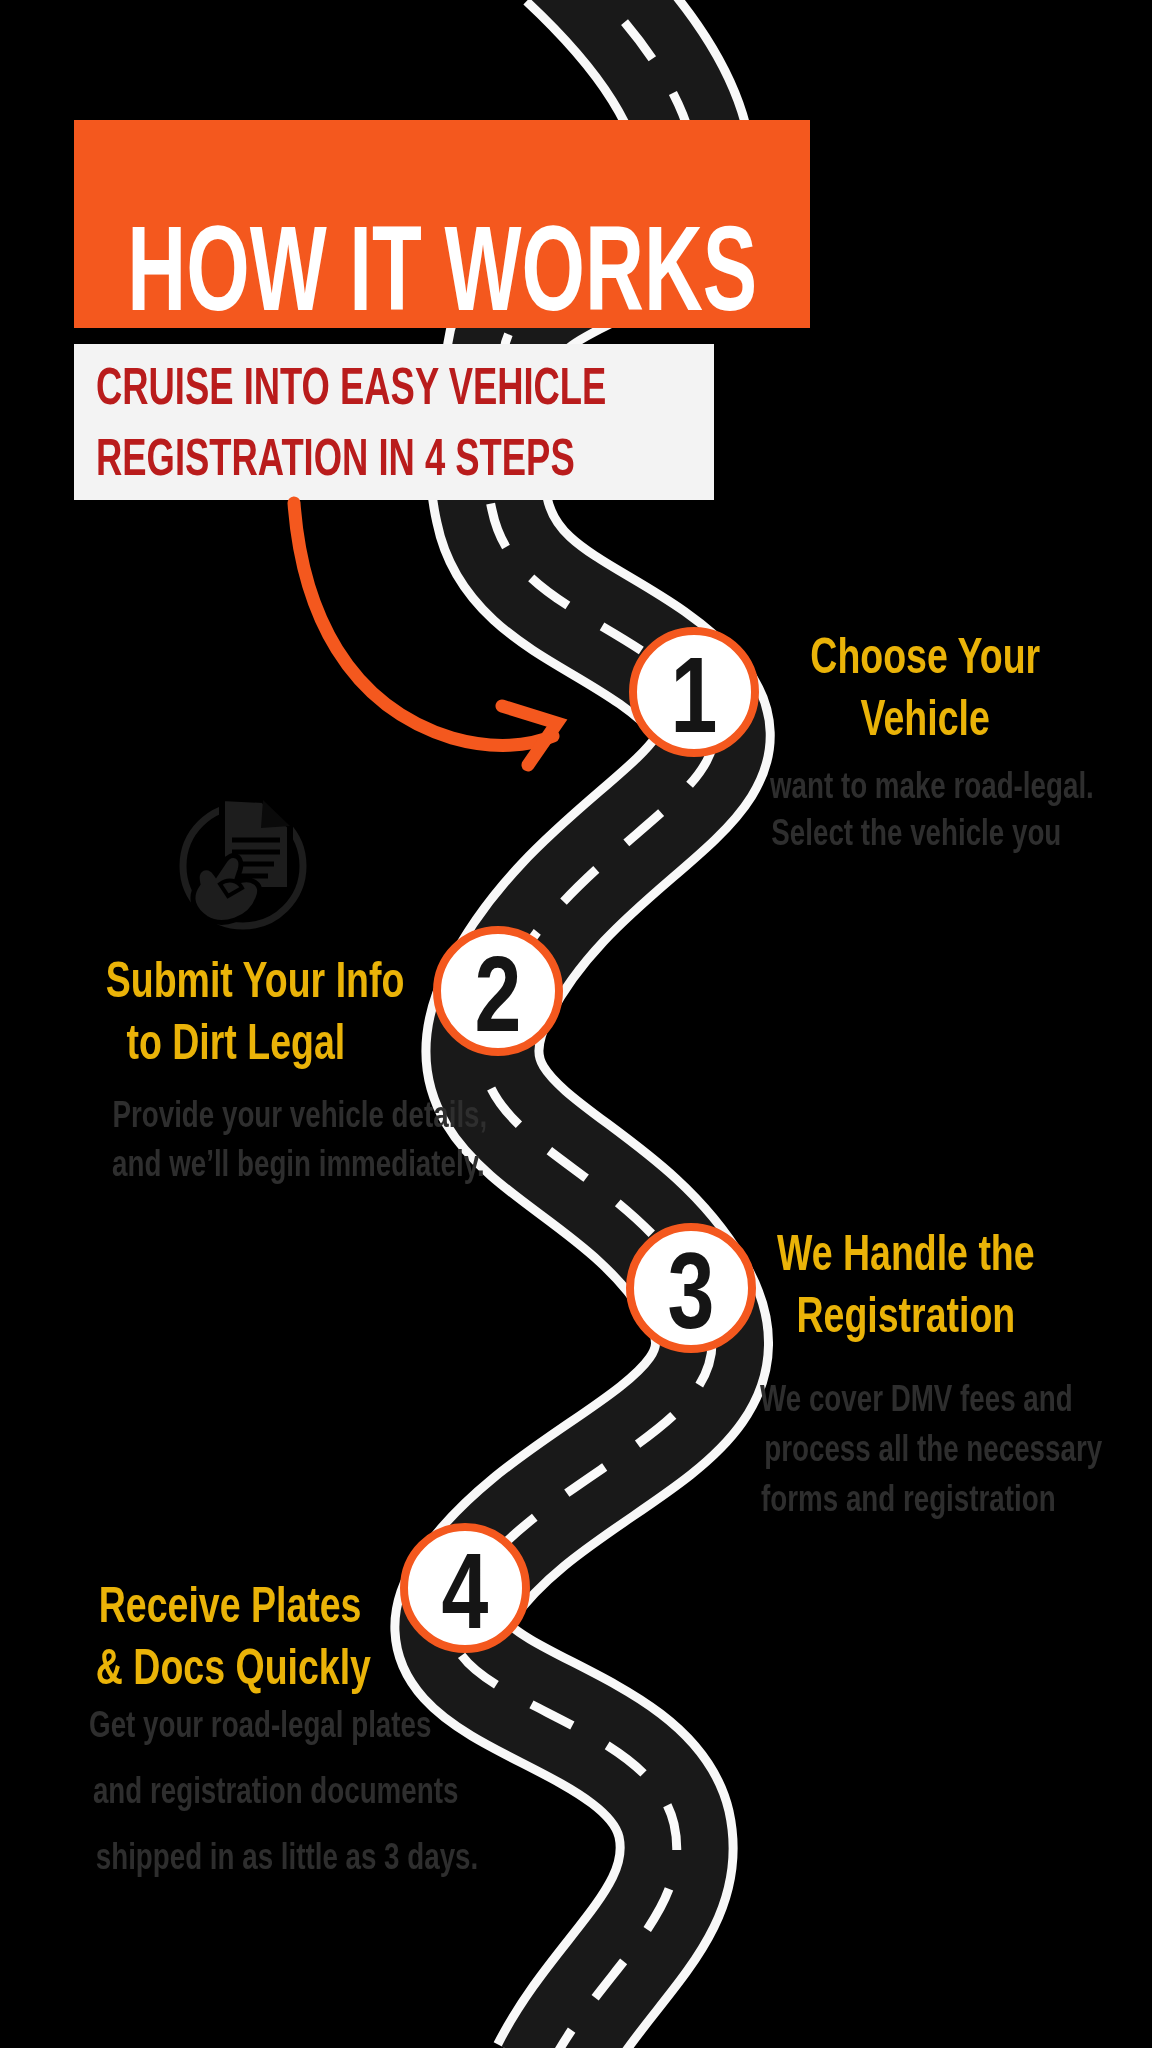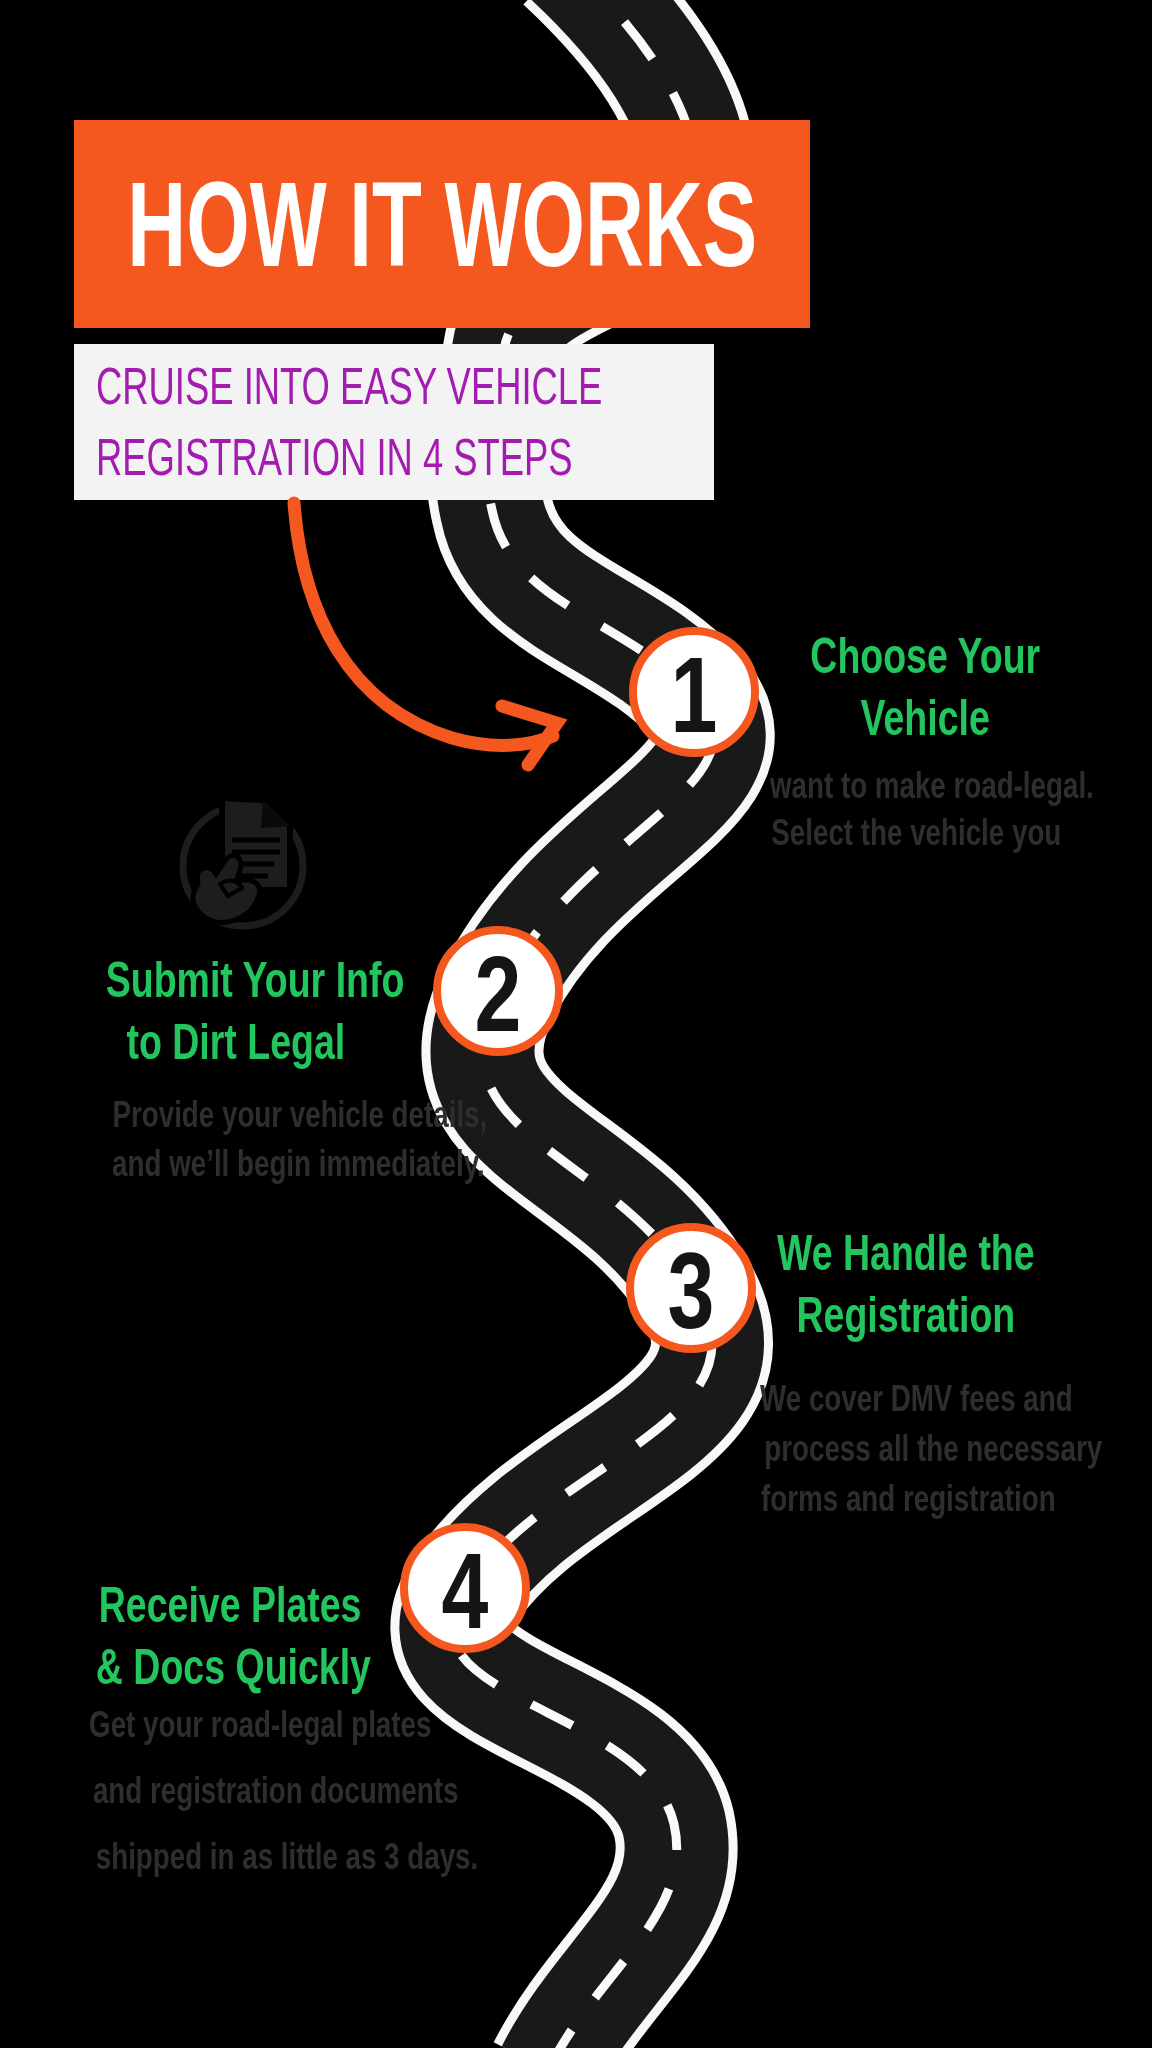--- a/index.html
+++ b/index.html
@@ -7,50 +7,50 @@
     position:relative;width:1152px;height:2048px;background:#000;
     overflow:hidden;font-family:"Liberation Sans",sans-serif;
   }
   svg.layer{position:absolute;left:0;top:0;pointer-events:none;}
   .road-layer{z-index:1;}
   .arrow-layer{z-index:4;}
   .doc-icon{position:absolute;left:168px;top:788px;z-index:2;}
 
   .banner{
     position:absolute;left:74px;top:120px;width:736px;height:208px;
-    background:#F4581E;z-index:3;display:flex;align-items:center;justify-content:center;
+    background:#F4581E;z-index:3;display:flex;align-items:flex-end;justify-content:center;
   }
   .h1{
     color:#FFFFFF;font-size:120px;font-weight:700;line-height:1;
     display:inline-block;transform:scaleX(.68);transform-origin:center;white-space:nowrap;
   }
   .subbox{
     position:absolute;left:74px;top:344px;width:640px;height:156px;
     background:#F3F3F3;z-index:3;display:flex;flex-direction:column;justify-content:center;
     padding-left:22px;box-sizing:border-box;
   }
-  .subline{line-height:71px;font-size:52px;font-weight:400;color:#a21caf;text-align:center;}
+  .subline{line-height:71px;font-size:52px;font-weight:700;color:#b91c1c;text-align:center;}
   .subline span{display:inline-block;transform:scaleX(.70);transform-origin:left center;white-space:nowrap;}
 
   .circle{
     position:absolute;width:114px;height:114px;border-radius:50%;
     background:#FFFFFF;border:8px solid #F4581E;z-index:5;
     display:flex;align-items:center;justify-content:center;
   }
   .circle .num{
     font-size:108px;font-weight:700;color:#151515;line-height:1;padding-top:6px;
     display:inline-block;transform:scaleX(.78);
   }
   .c1{left:629px;top:627px;}
   .c2{left:433px;top:926px;}
   .c3{left:626px;top:1223px;}
   .c4{left:400px;top:1523px;}
 
   .step-title{position:absolute;z-index:5;width:360px;text-align:center;}
-  .step-title .line{line-height:62px;font-size:50px;font-weight:700;color:#22c55e;}
+  .step-title .line{line-height:62px;font-size:50px;font-weight:700;color:#eab308;}
   .step-title .line span{display:inline-block;transform:scaleX(.75);transform-origin:center;white-space:nowrap;}
 
   .step-desc{position:absolute;z-index:5;width:400px;text-align:center;}
   .step-desc .line{font-size:37px;font-weight:700;color:#2E2E2E;}
   .step-desc .line span{display:inline-block;transform:scaleX(.75);transform-origin:center;white-space:nowrap;}
 
   .t1{left:745px;top:625px;}
   .d1{left:716px;top:762px;} .d1 .line{line-height:47px;}
   .t2{left:56px;top:949px;}
   .d2{left:50px;top:1090px;} .d2 .line{line-height:49px;}

